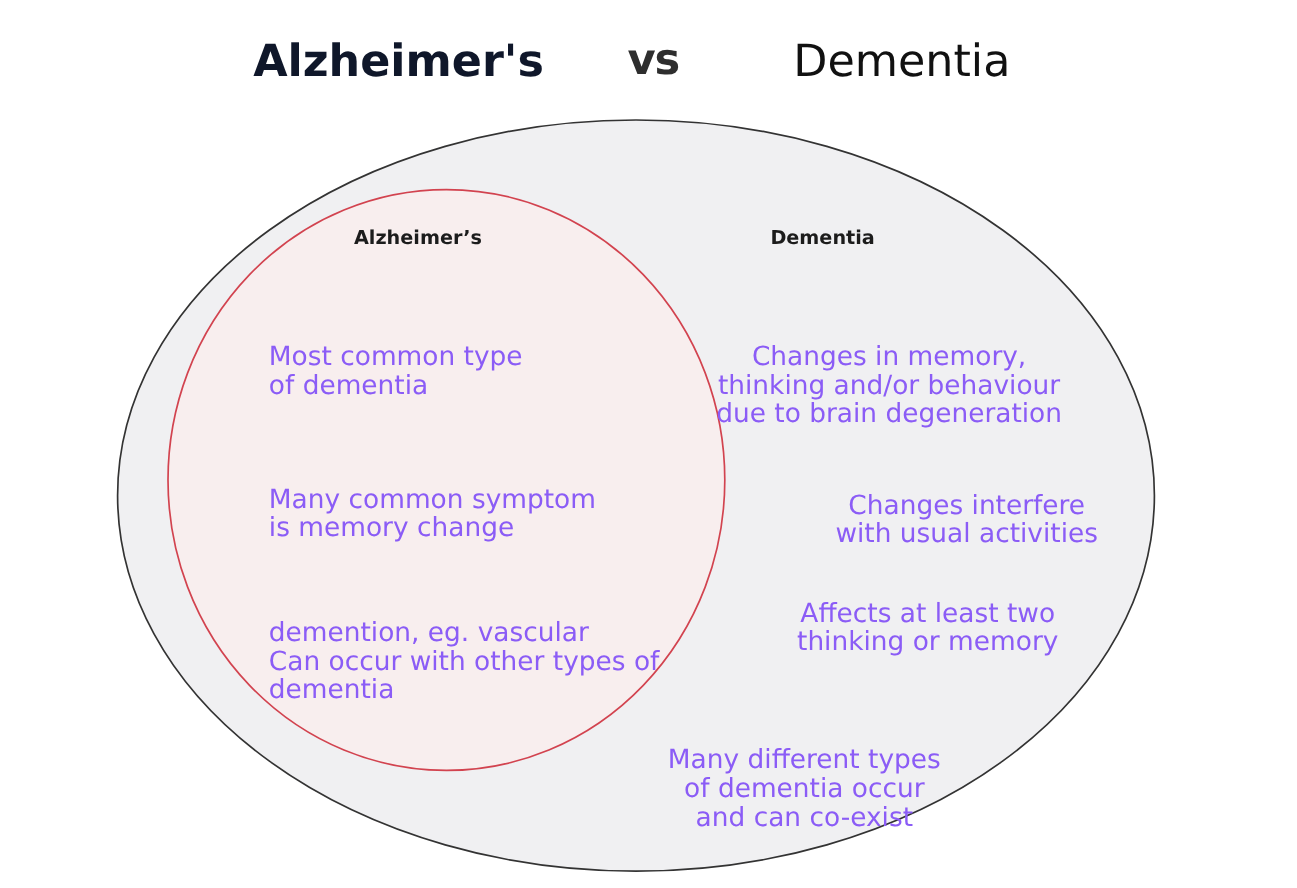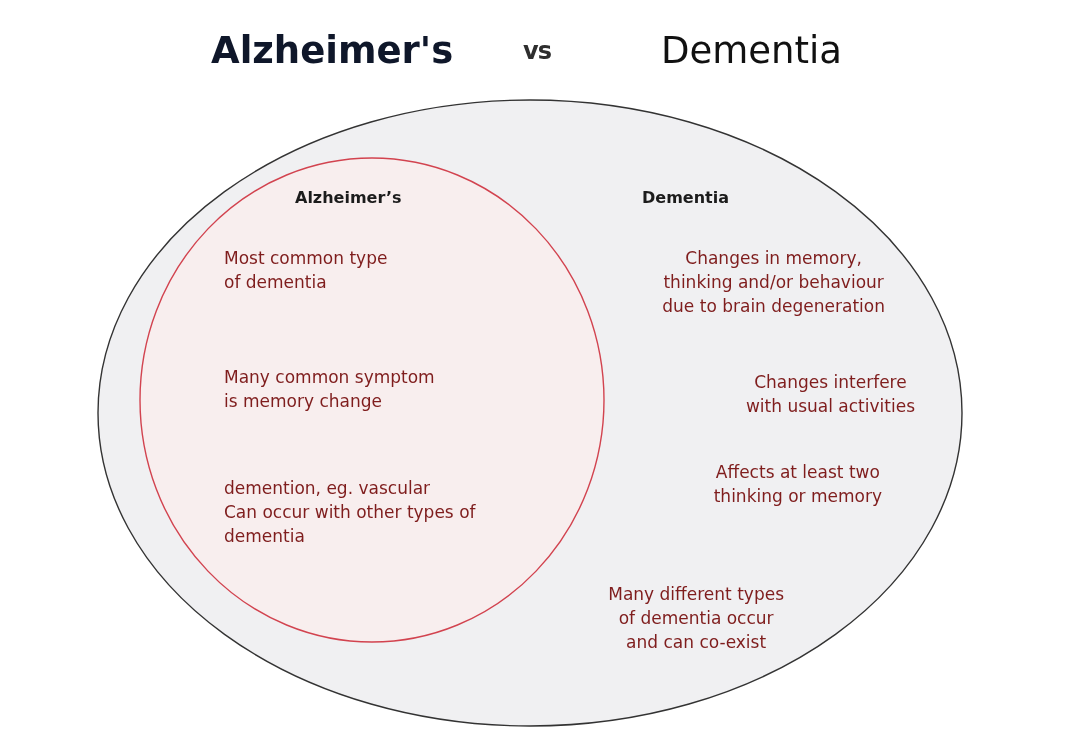--- a/index.html
+++ b/index.html
@@ -2,24 +2,24 @@
 <html><head>
   <meta charset="utf-8">
   <style>
     html, body { margin: 0; padding: 0; }
     body {
       width: 1081px; height: 740px; background: #ffffff; position: relative; overflow: hidden;
       font-family: "DejaVu Sans", sans-serif; color: #1a1a1a;
     }
     .title { position: absolute; top: 28px; font-size: 37px; line-height: 46px; white-space: nowrap; }
     .title-left { left: 211px; color: #0f172a; font-family: "DejaVu Sans", sans-serif; font-weight: 700; letter-spacing: 0px; }
-    .title-vs { left: 523px; color: #2e2e2e; font-weight: 700; font-size: 24px; letter-spacing: -1px; }
+    .title-vs { left: 523px; color: #2e2e2e; font-weight: 700; font-size: 36px; letter-spacing: -1px; }
     .title-right { left: 661px; color: #111111; font-weight: 400; }
     svg.venn { position: absolute; left: 0; top: 0; }
-    .label { position: absolute; font-size: 17px; line-height: 24px; color: #7f1d1d; white-space: nowrap; }
+    .label { position: absolute; font-size: 22px; line-height: 24px; color: #8b5cf6; white-space: nowrap; margin-top: 40px; }
     .heading { position: absolute; font-size: 16px; font-weight: 700; color: #1c1c1c; white-space: nowrap; }
     .right { text-align: center; }
     .left { text-align: left; }
     .line { display: block; }
   </style>
 </head>
 <body>
 
 <div>
   <div class="title title-left">Alzheimer's</div>

